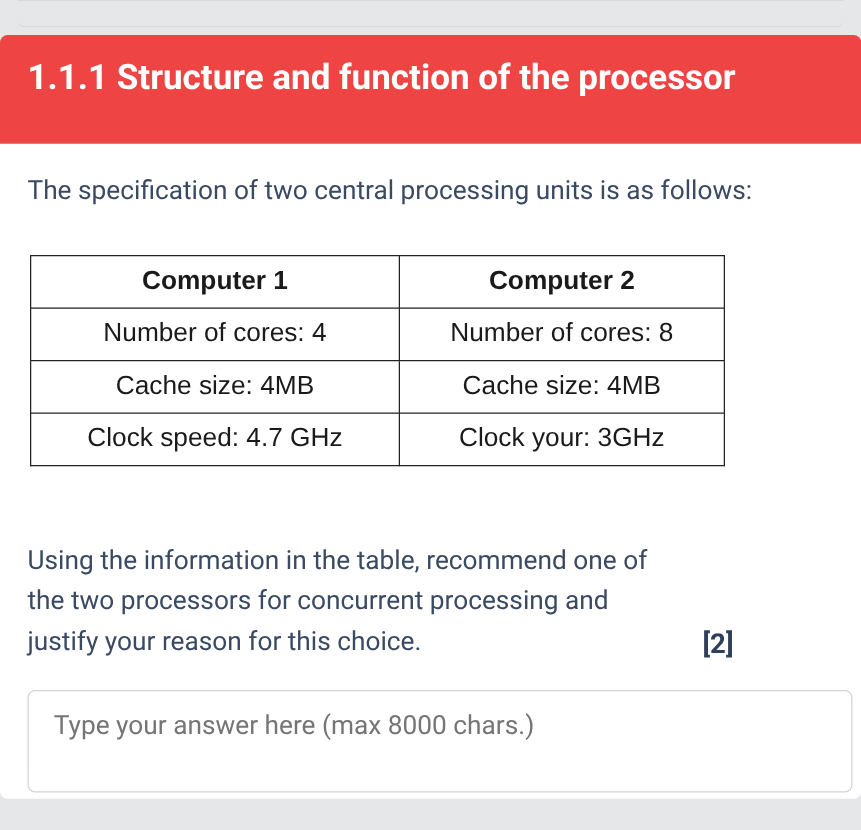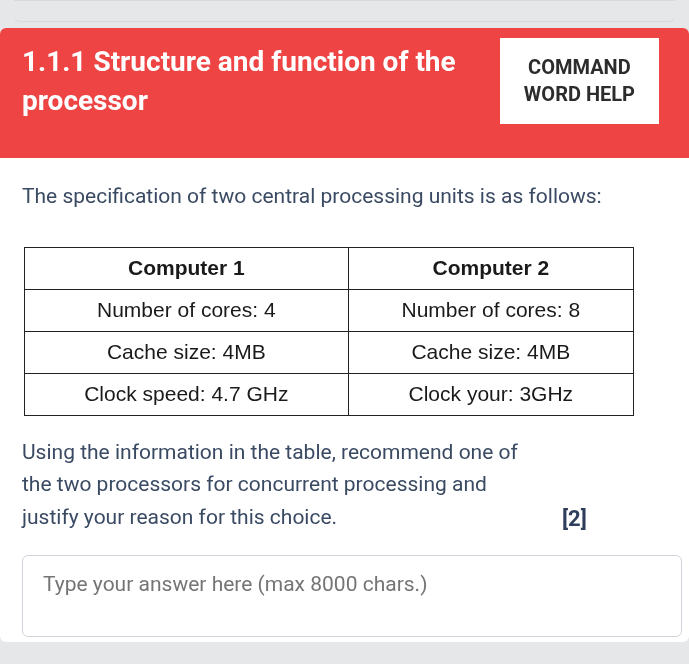--- a/index.html
+++ b/index.html
@@ -55,23 +55,23 @@
   .content {
     padding: 22px 22px 1px 22px;
   }
   .intro {
     color: #3a4a63;
     font-size: 21px;
     line-height: 1.55;
     margin-bottom: 34px;
   }
   table.spec {
-    width: 610px;
+    width: 556px;
     border-collapse: collapse;
-    margin: 0 0 20px 2px;
+    margin: 0 0 60px 2px;
   }
   table.spec td, table.spec th {
     border: 1.5px solid #222;
     text-align: center;
     padding: 8px 6px 9px 6px;
     font-size: 21px;
     color: #1a1a1a;
     font-family: Arial, sans-serif;
   }
   table.spec th {
@@ -111,24 +111,20 @@
 </style>
 </head>
 <body>
 
 <div class="topbar"></div>
 
 <div class="card">
 
   <div class="header">
     <div class="title">1.1.1 Structure and function of the processor</div>
-    <button class="help-btn">
-      <div>COMMAND</div>
-      <div>WORD HELP</div>
-    </button>
   </div>
 
   <div class="content">
 
     <p class="intro">The specification of two central processing units is as follows:</p>
 
     <table class="spec">
       <tbody>
           <tr>
         <th>Computer 1</th>

